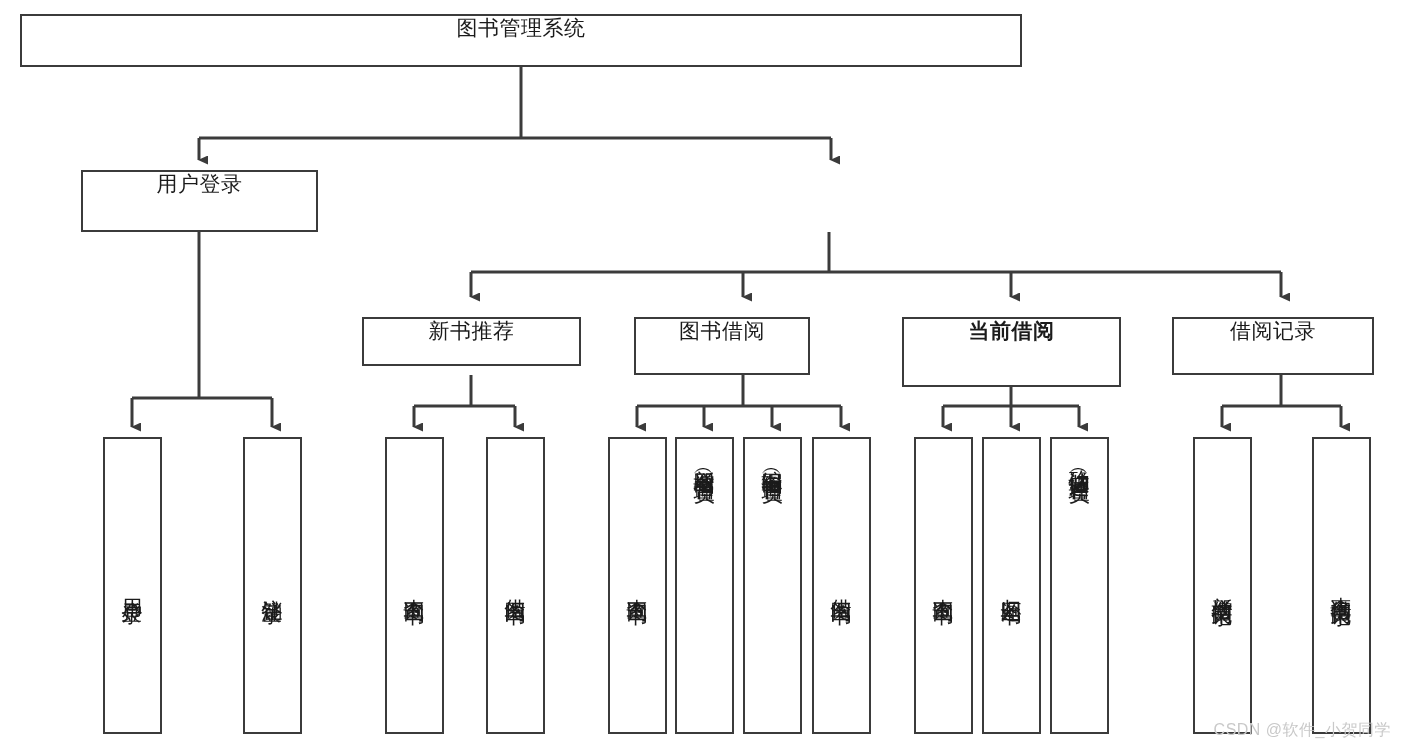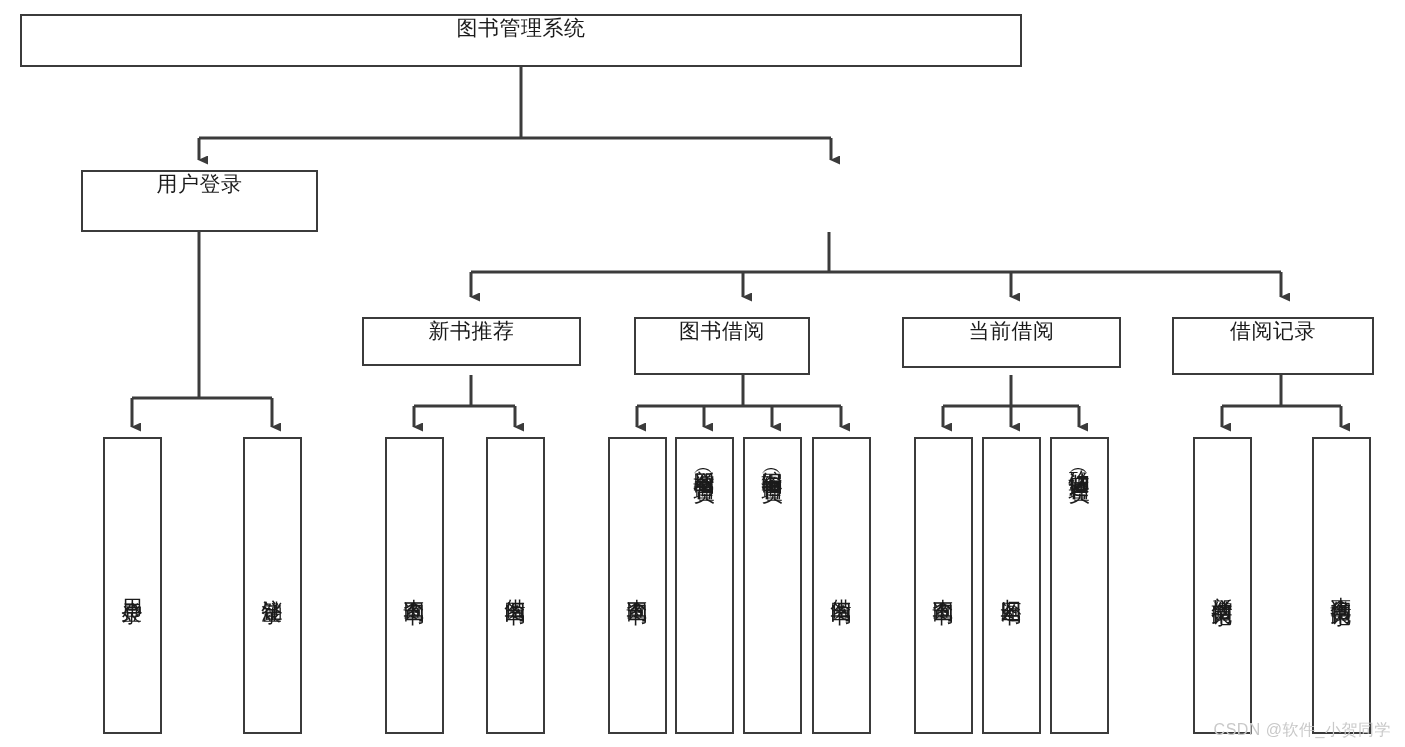--- a/index.html
+++ b/index.html
@@ -142,21 +142,21 @@
   <div class="node-box" style="left:81px; top:170px; width:237px; height:62px;">
     <span class="node-label">用户登录</span>
   </div>
 
   <div class="node-box" style="left:362px; top:317px; width:219px; height:49px;">
     <span class="node-label">新书推荐</span>
   </div>
   <div class="node-box" style="left:634px; top:317px; width:176px; height:58px;">
     <span class="node-label">图书借阅</span>
   </div>
-  <div class="node-box" style="left:902px; top:317px; width:219px; height:51px;">
+  <div class="node-box" style="left:902px; top:317px; width:219px; height:70px;font-weight:bold;">
     <span class="node-label">当前借阅</span>
   </div>
   <div class="node-box" style="left:1172px; top:317px; width:202px; height:58px;">
     <span class="node-label">借阅记录</span>
   </div>
 
   <div class="node-box vertical centered" style="left:103px; top:437px; width:59px; height:297px;">
     <span class="node-label">用户登录</span>
   </div>
   <div class="node-box vertical centered" style="left:243px; top:437px; width:59px; height:297px;">

